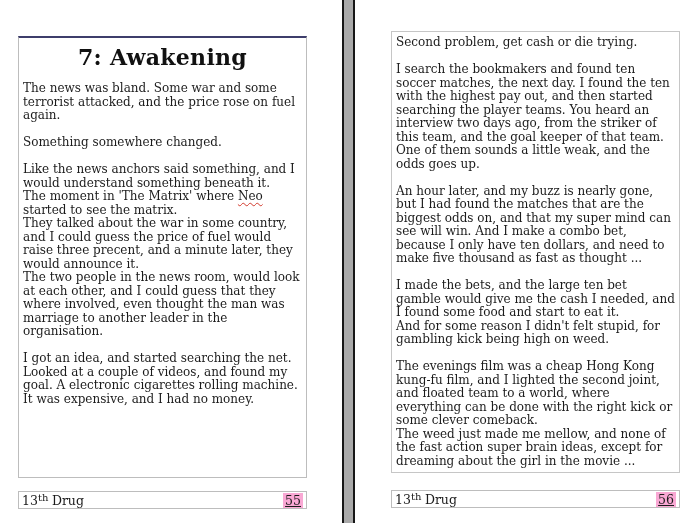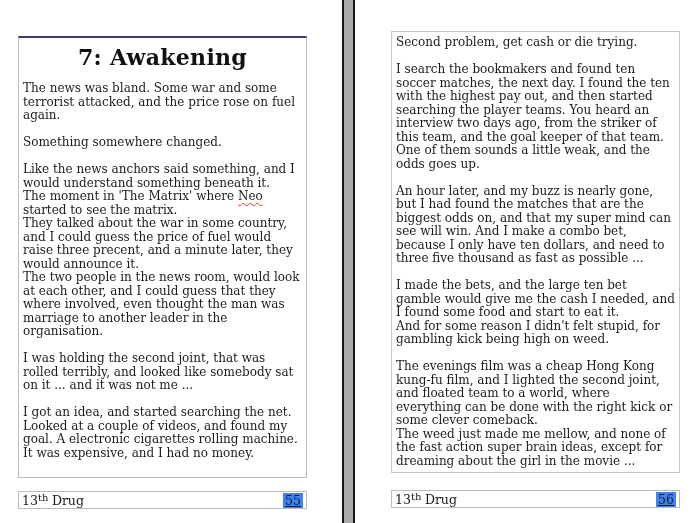--- a/index.html
+++ b/index.html
@@ -45,21 +45,21 @@
   .footer-frame {
     position:absolute; width:289px; height:18px; box-sizing:border-box;
     border:1px solid #bdbdbd; background:#ffffff;
     display:flex; justify-content:space-between; align-items:center;
     padding:0 3px; font-size:12.5px; color:#1b1b1b;
   }
   .footer-left  { left:18px; top:491px; }
   .footer-right { left:36px; top:490px; }
   .ord-sup { font-size:10px; vertical-align:baseline; position:relative; top:-4px; }
   .book-word { margin-left:0.28em; }
-  .page-num { background:#3b82f6; padding:0 2px;text-decoration:underline; }
+  .page-num { background:#f9a8d4; padding:0 2px;text-decoration:underline; }
 </style>
 </head>
 <body>
 
 <div class="spread">
 
   <section class="page left">
     <div class="text-frame left-frame">
       <h1 class="chapter-title">7: Awakening</h1>
       <div class="body-text">
@@ -67,23 +67,20 @@
             <div class="pline">The news was bland. Some war and some terrorist attacked, and the price rose on fuel again.</div>
           </div>
           <div class="para">
             <div class="pline">Something somewhere changed.</div>
           </div>
           <div class="para">
             <div class="pline">Like the news anchors said something, and I would understand something beneath it.</div>
             <div class="pline">The moment in 'The Matrix' where <span class="misspell">Neo</span> started to see the matrix.</div>
             <div class="pline">They talked about the war in some country, and I could guess the price of fuel would raise three precent, and a minute later, they would announce it.</div>
             <div class="pline">The two people in the news room, would look at each other, and I could guess that they where involved, even thought the man was marriage to another leader in the organisation.</div>
-          </div>
-          <div class="para">
-            <div class="pline">I was holding the second joint, that was rolled terribly, and looked like somebody sat on it ... and it was not me ...</div>
           </div>
           <div class="para">
             <div class="pline">I got an idea, and started searching the net. Looked at a couple of videos, and found my goal. A electronic cigarettes rolling machine. It was expensive, and I had no money.</div>
           </div>
         </div>
     </div>
     <div class="footer-frame footer-left">
       <span><span>13</span><sup class="ord-sup">th</sup><span class="book-word">Drug</span></span>
       <span class="page-num">55</span>
     </div>
@@ -94,21 +91,21 @@
   <section class="page right">
     <div class="text-frame right-frame">
       <div class="body-text">
           <div class="para">
             <div class="pline">Second problem, get cash or die trying.</div>
           </div>
           <div class="para">
             <div class="pline">I search the bookmakers and found ten soccer matches, the next day. I found the ten with the highest pay out, and then started searching the player teams. You heard an interview two days ago, from the striker of this team, and the goal keeper of that team. One of them sounds a little weak, and the odds goes up.</div>
           </div>
           <div class="para">
-            <div class="pline">An hour later, and my buzz is nearly gone, but I had found the matches that are the biggest odds on, and that my super mind can see will win. And I make a combo bet, because I only have ten dollars, and need to three five thousand as fast as possible ...</div>
+            <div class="pline">An hour later, and my buzz is nearly gone, but I had found the matches that are the biggest odds on, and that my super mind can see will win. And I make a combo bet, because I only have ten dollars, and need to make five thousand as fast as thought ...</div>
           </div>
           <div class="para">
             <div class="pline">I made the bets, and the large ten bet gamble would give me the cash I needed, and I found some food and start to eat it.</div>
             <div class="pline">And for some reason I didn't felt stupid, for gambling kick being high on weed.</div>
           </div>
           <div class="para">
             <div class="pline">The evenings film was a cheap Hong Kong kung-fu film, and I lighted the second joint, and floated team to a world, where everything can be done with the right kick or some clever comeback.</div>
             <div class="pline">The weed just made me mellow, and none of the fast action super brain ideas, except for dreaming about the girl in the movie ...</div>
           </div>
         </div>

